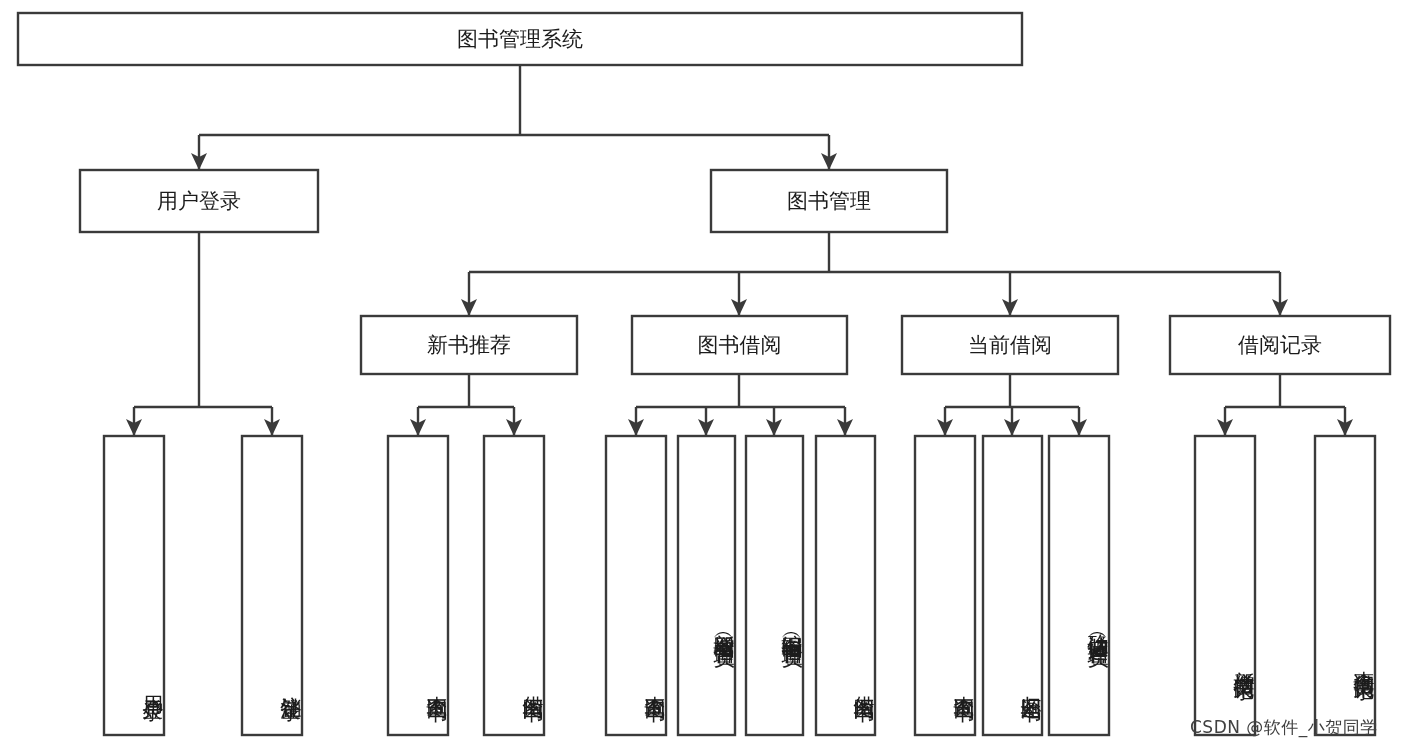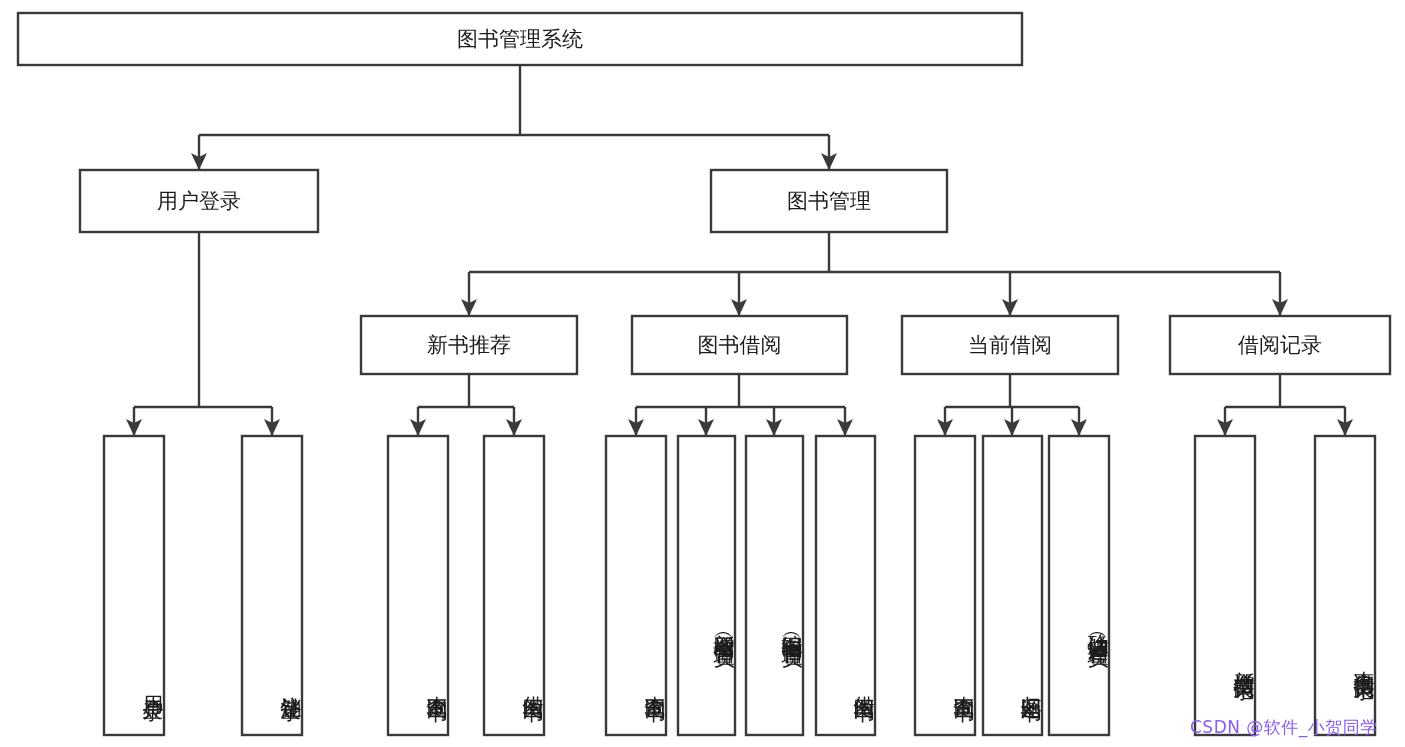--- a/index.html
+++ b/index.html
@@ -64,21 +64,21 @@
     align-items: flex-start;
     justify-content: center;
     text-align: center;
     white-space: nowrap;
     pointer-events: none;
   }
   .watermark {
     position: absolute;
     font-family: "DejaVu Sans", "Liberation Sans", sans-serif;
     font-size: 17px;
-    color: #8b5cf6;
+    color: #404040;
     white-space: nowrap;
     letter-spacing: 0.5px;
   }
 </style>
 </head>
 <body>
 
 <div id="diagram-root">
   <svg class="diagram-canvas" viewBox="0 0 1405 747">
     <g id="connectors-layer">

